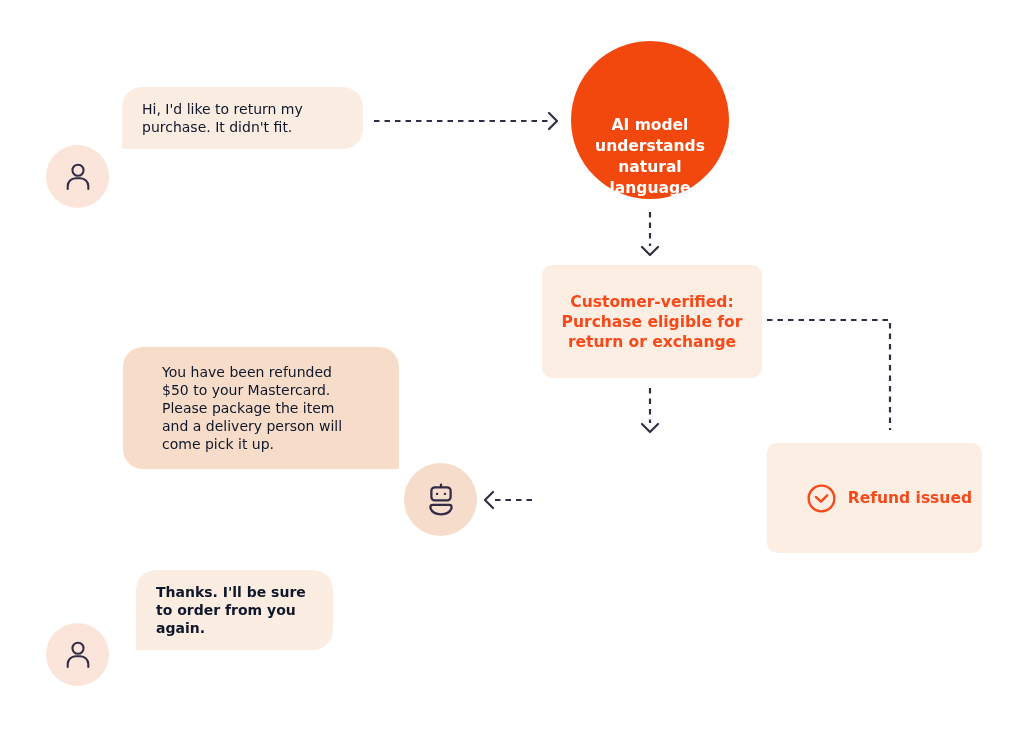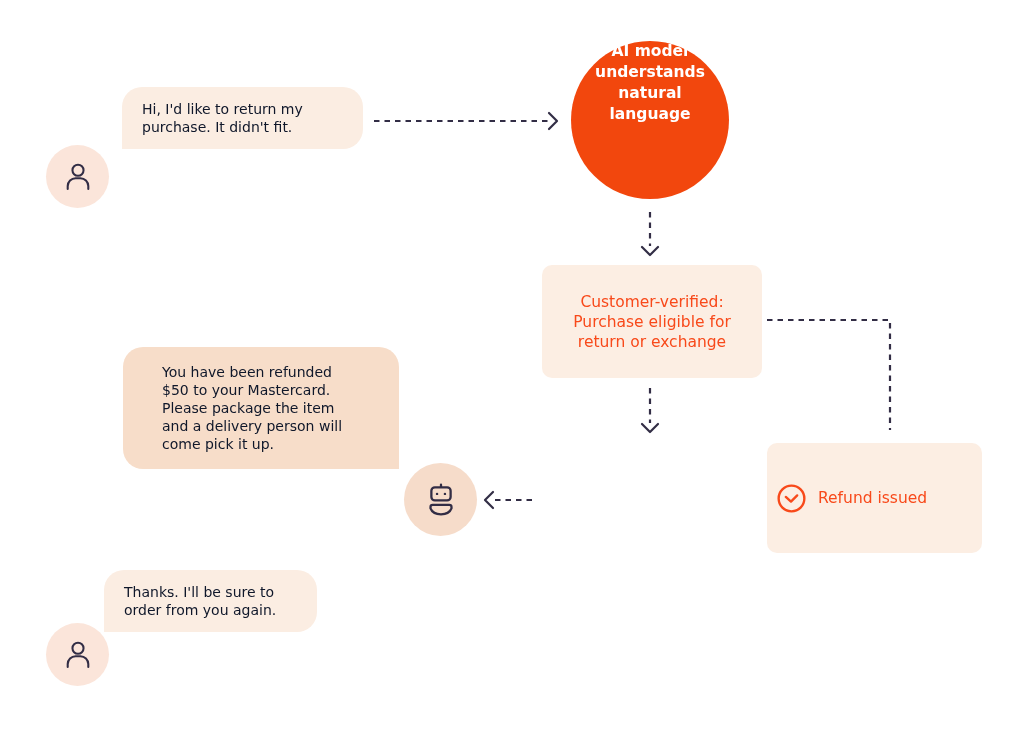--- a/index.html
+++ b/index.html
@@ -33,35 +33,35 @@
   .avatar{
     border-radius:50%;
     display:flex;align-items:center;justify-content:center;
   }
   .avatar.user{width:63px;height:63px;background:#FBE5DA;}
   .avatar.bot{width:73px;height:73px;background:#F6DCCA;}
   
   .ai-circle{
     width:158px;height:158px;border-radius:50%;
     background:#F2470D;
-    display:flex;align-items:flex-start;justify-content:center;
+    display:flex;align-items:flex-end;justify-content:center;
     text-align:center;
   }
   .ai-circle .label{
     width:116px;
     color:#ffffff;font-weight:bold;font-size:15.5px;line-height:21px;
   }
   .flow-box{
     background:#FCEEE3;
     border-radius:10px;
-    display:flex;align-items:center;justify-content:flex-start;
+    display:flex;align-items:center;justify-content:flex-end;
     text-align:center;
     box-sizing:border-box;
     color:#F8491A;
-    font-weight:normal;
+    font-weight:bold;
     font-size:15.5px;
     line-height:20px;
   }
   .flow-box .label{padding:0 14px;}
   .refund-inner{display:flex;align-items:center;gap:12px;padding:0 10px;}
   svg{display:block;}
   .connector-layer{position:absolute;left:0;top:0;pointer-events:none;}
 </style>
 </head>
 <body>
@@ -126,21 +126,21 @@
       <span>
         <svg width="29" height="29" viewBox="0 0 28 28" fill="none" stroke="#F8491A" stroke-width="2.3" stroke-linecap="round" stroke-linejoin="round">
           <circle cx="14" cy="14" r="12.4"></circle>
           <path d="M8.5 12.5 L13.5 17 L19.5 11"></path>
         </svg>
       </span>
       <span>Refund issued</span>
     </div>
   </div>
 
-  <div class="abs bubble user" style="left:104px;top:570px;width:213px;">Thanks. I'll be sure to order from you again.</div>
+  <div class="abs bubble user" style="left:136px;top:570px;width:197px;font-weight:bold;">Thanks. I'll be sure to order from you again.</div>
 
   <div class="abs avatar user" style="left:46px;top:623px;">
     <span>
       <svg width="38" height="38" viewBox="0 0 48 48" fill="none" stroke="#322D45" stroke-width="2.6" stroke-linecap="round">
         <circle cx="24" cy="15.5" r="7"></circle>
         <path d="M11 39 v-3.5 a10 10 0 0 1 10 -10 h6 a10 10 0 0 1 10 10 V39"></path>
       </svg>
     </span>
   </div>
 

